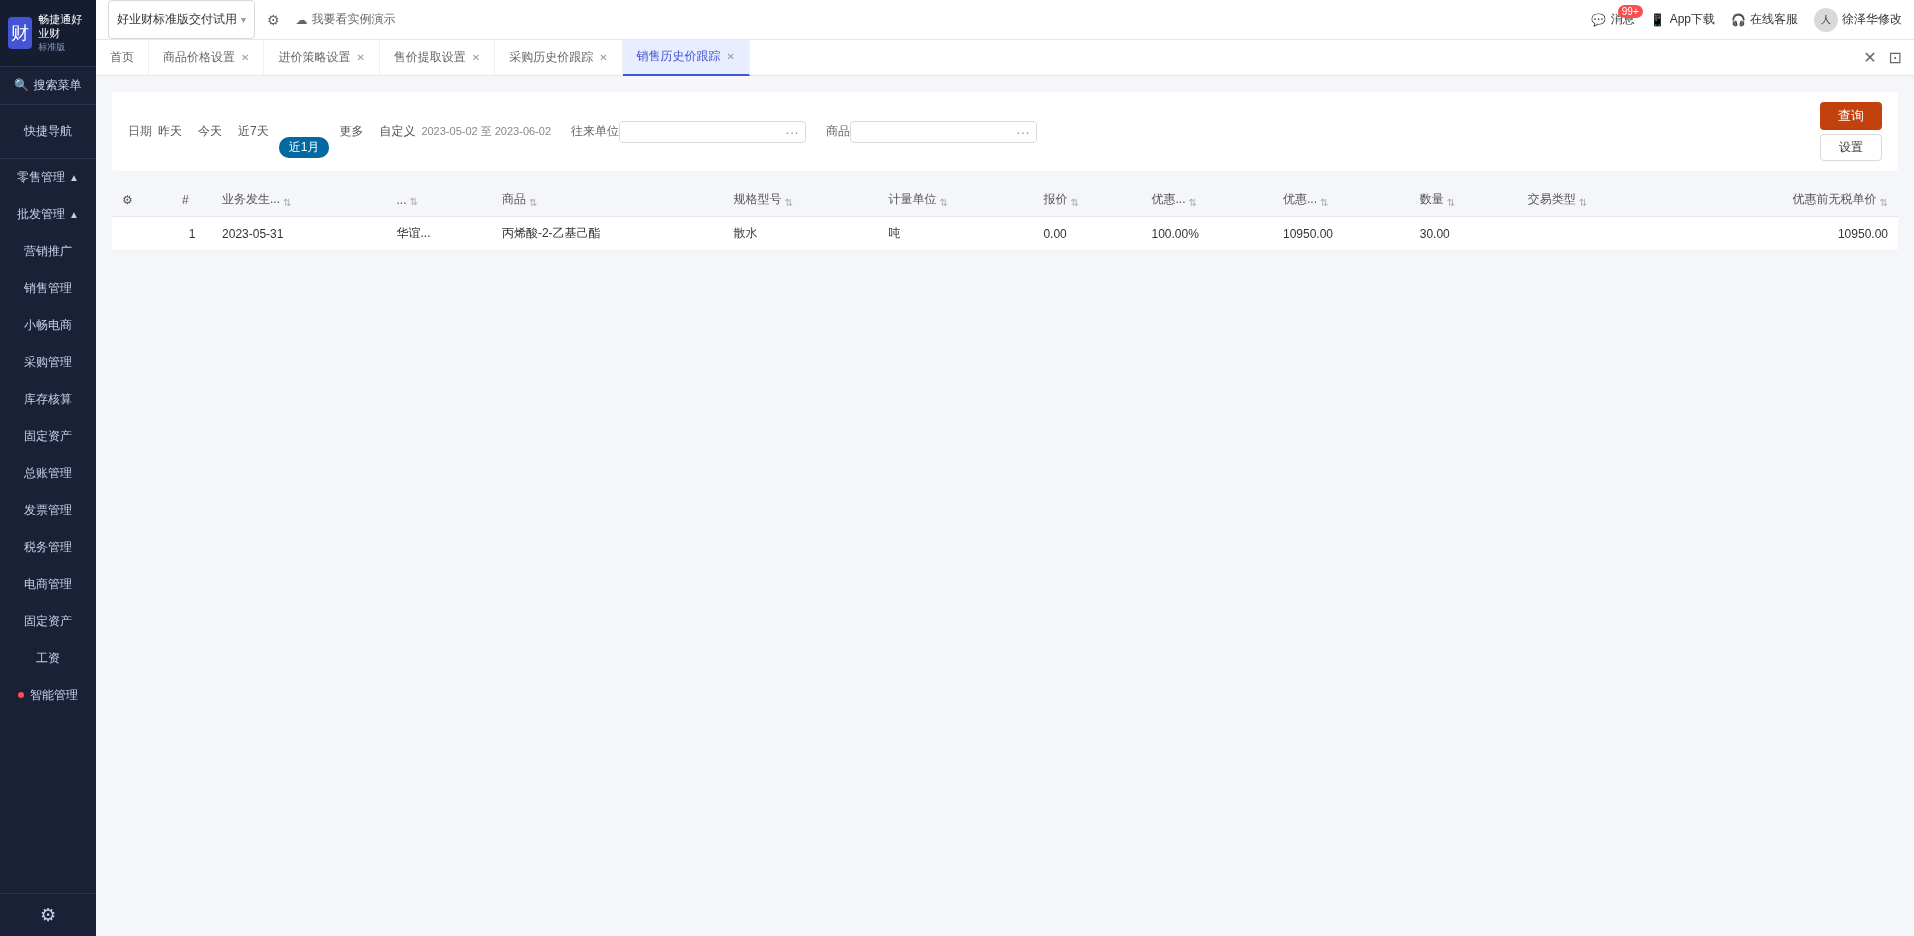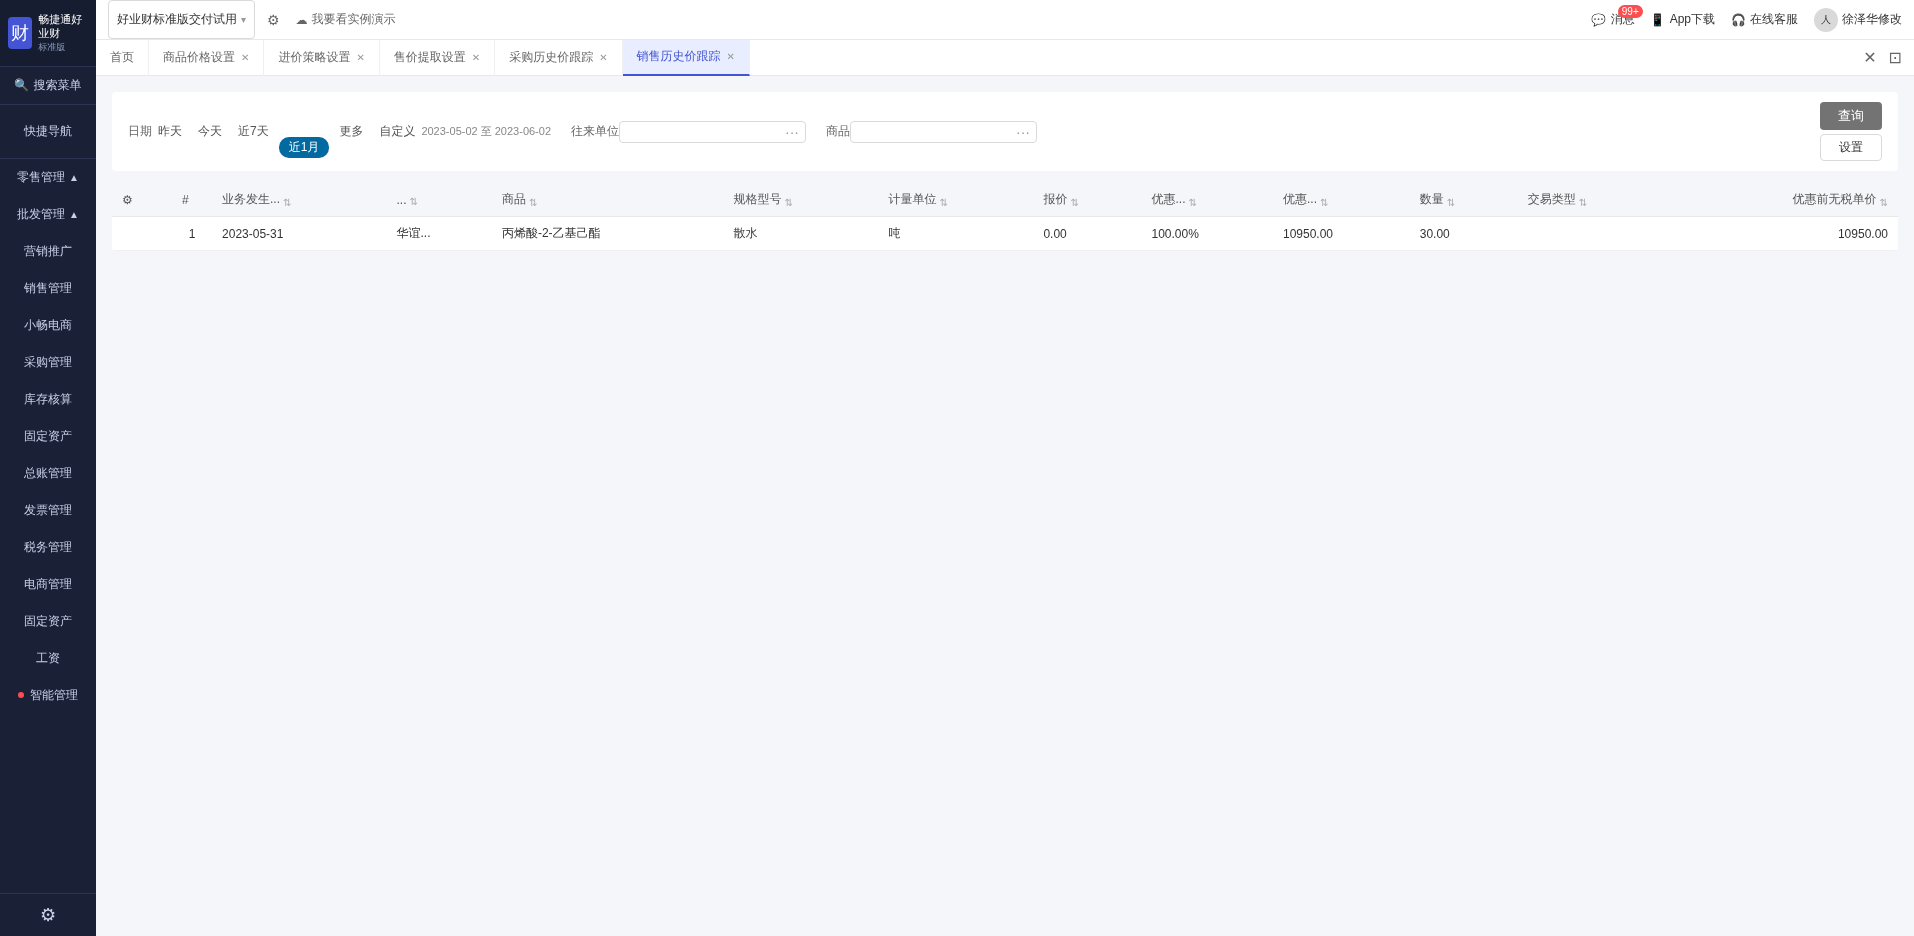--- a/index.html
+++ b/index.html
@@ -59,21 +59,21 @@
     .filter-bar { background: #fff; border-radius: 4px; padding: 10px 16px; margin-bottom: 12px; display: flex; align-items: center; gap: 20px; }
     .filter-group { display: flex; align-items: center; gap: 0; }
     .filter-label { font-size: 12px; color: #666; white-space: nowrap; }
     .date-options { display: flex; align-items: center; gap: 4px; }
     .date-option { font-size: 12px; color: #555; cursor: pointer; padding: 2px 6px; border-radius: 3px; }
     .date-option.active { background: #0369a1; color: #fff; border-radius: 10px; padding: 2px 10px; margin-top: 32px; }
     .date-range { font-size: 11px; color: #888; white-space: nowrap; }
     .filter-input { display: flex; align-items: center; border: 1px solid #d9d9d9; border-radius: 4px; padding: 2px 6px; min-width: 180px; }
     .filter-input input { border: none; outline: none; font-size: 12px; width: 100%; }
     .filter-dots { color: #999; font-size: 14px; cursor: pointer; margin-left: 4px; }
-    .query-btn { background: #737373; color: #fff; border: none; border-radius: 4px; padding: 5px 18px; font-size: 13px; cursor: pointer; }
+    .query-btn { background: #c2410c; color: #fff; border: none; border-radius: 4px; padding: 5px 18px; font-size: 13px; cursor: pointer; }
     .settings-btn { background: #fff; color: #333; border: 1px solid #d9d9d9; border-radius: 4px; padding: 4px 16px; font-size: 12px; cursor: pointer; display: block; }
     .btn-group { display: flex; flex-direction: column; gap: 4px; margin-left: auto; }
 
     
     .table-container { background: #fff; border-radius: 4px; overflow: auto; }
     .data-table { width: 100%; border-collapse: collapse; font-size: 12px; }
     .data-table th { background: #f5f6fa; padding: 8px 10px; text-align: left; font-weight: 500; color: #555; border-bottom: 1px solid #e8e8e8; white-space: nowrap; }
     .data-table td { padding: 8px 10px; border-bottom: 1px solid #f0f0f0; color: #333; white-space: nowrap; }
     .th-sort { display: flex; align-items: flex-end; gap: 3px; }
     .sort-icon { color: #aaa; font-size: 10px; }

